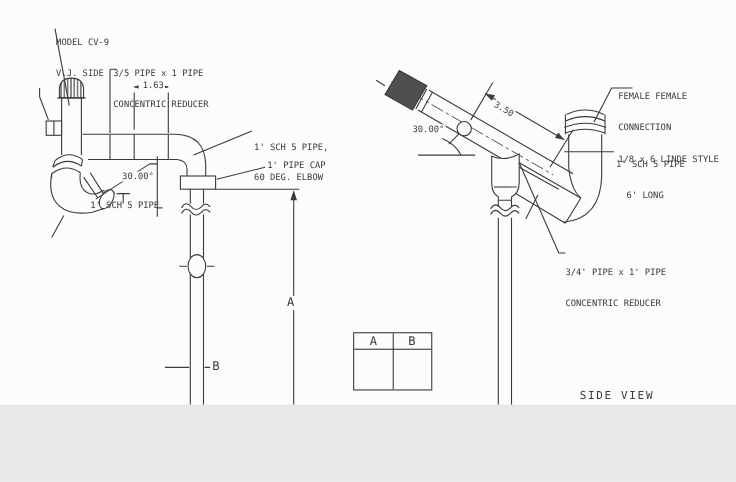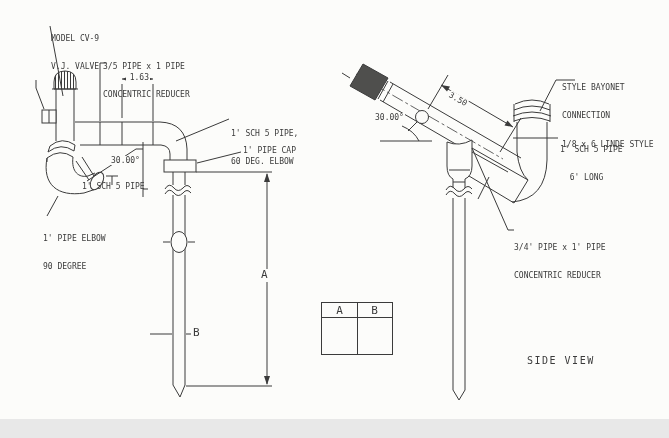--- a/index.html
+++ b/index.html
@@ -1,17 +1,17 @@
 <!DOCTYPE html>
 <html><head>
 <meta charset="utf-8">
 <style>
   html,body{margin:0;padding:0;background:#e8e8e8;}
   .canvas{
-    position:relative;width:669px;height:419px;background:#fcfcfa;
+    position:relative;width:669px;height:368px;background:#fcfcfa;
     font-family:"DejaVu Sans Mono","Liberation Mono",monospace;
     color:#3b3b3b;overflow:hidden;
   }
   .canvas svg{position:absolute;left:0;top:0;}
   .lbl{
     position:absolute;font-size:8px;line-height:1.18;white-space:pre;
     color:#3b3b3b;letter-spacing:0;
   }
   .dimtxt{background:#fcfcfa;padding:0 1px;}
   .big{font-size:11px;}
@@ -134,21 +134,21 @@
     <path d="M402,126 Q414,131 419,141"></path>
 
     <path d="M575,80 L556,80 L540,111"></path>
     <path d="M558,138 L513,138"></path>
     <path d="M514,230 L508,230 L472,148"></path>
   </g>
 </svg>
 
   <div class="lbl" style="left:51px;top:15px">
     <div>MODEL CV-9</div>
-    <div>V.J. VALVE</div>
+    <div>V.J. SIDE</div>
   </div>
 
   <div class="lbl" style="left:103px;top:43px">
     <div>3/5 PIPE x 1 PIPE</div>
     <div>CONCENTRIC REDUCER</div>
   </div>
 
 
   <div class="lbl dimtxt" style="left:126px;top:73px;width:22px;text-align:right">1.63</div>
 
@@ -156,34 +156,30 @@
     <div>1' SCH 5 PIPE,</div>
     <div>60 DEG. ELBOW</div>
   </div>
 
   <div class="lbl" style="left:243px;top:146px">1' PIPE CAP</div>
 
   <div class="lbl dimtxt" style="left:110px;top:156px">30.00°</div>
 
   <div class="lbl" style="left:82px;top:182px">1' SCH 5 PIPE</div>
 
-  <div class="lbl" style="left:43px;top:215px">
-    <div>1' PIPE ELBOW</div>
-    <div>90 DEGREE</div>
-  </div>
 
   <div class="lbl big dimtxt" style="left:260px;top:269px">A</div>
   <div class="lbl big" style="left:193px;top:327px">B</div>
 
   <div class="lbl dimtxt rot30" style="left:451px;top:90px">3.50</div>
 
   <div class="lbl dimtxt" style="left:374px;top:113px">30.00°</div>
 
   <div class="lbl" style="left:562px;top:64px">
-    <div>STYLE BAYONET</div>
+    <div>FEMALE FEMALE</div>
     <div>CONNECTION</div>
     <div>1/8 x 6 LINDE STYLE</div>
   </div>
 
   <div class="lbl" style="left:560px;top:126px">
     <div>1' SCH 5 PIPE</div>
     <div>  6' LONG</div>
   </div>
 
   <div class="lbl" style="left:514px;top:224px">

